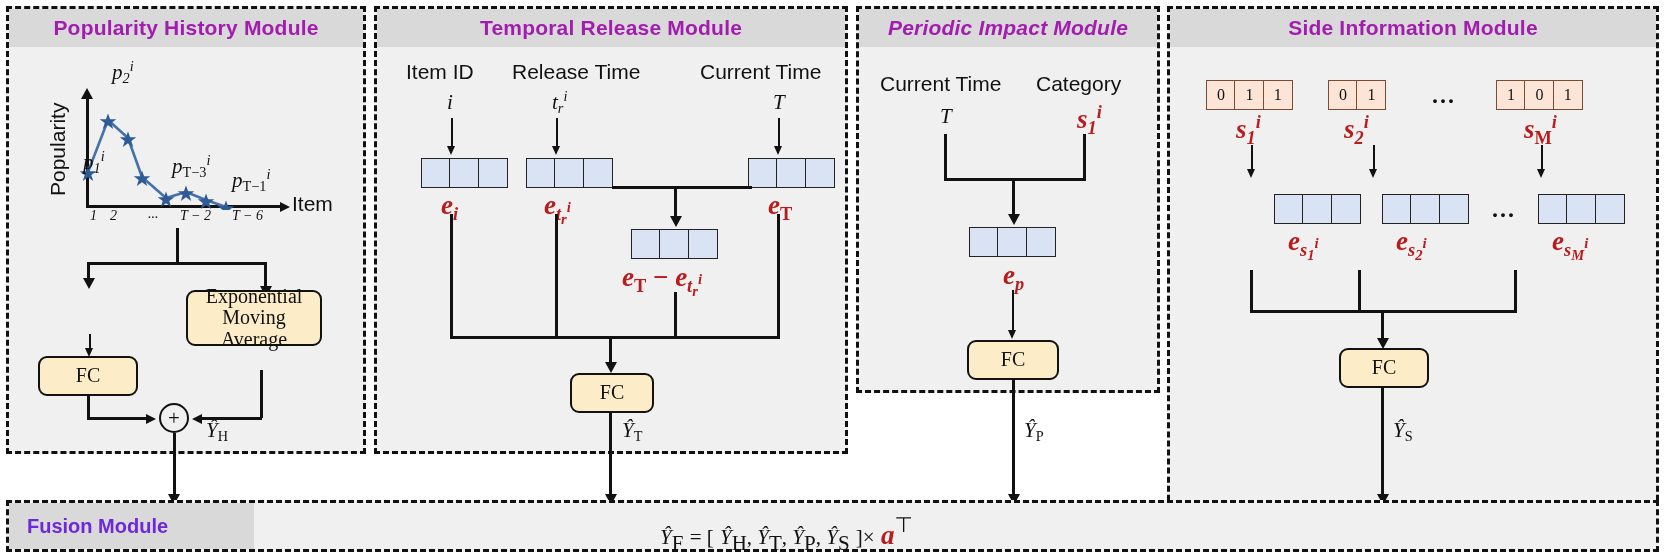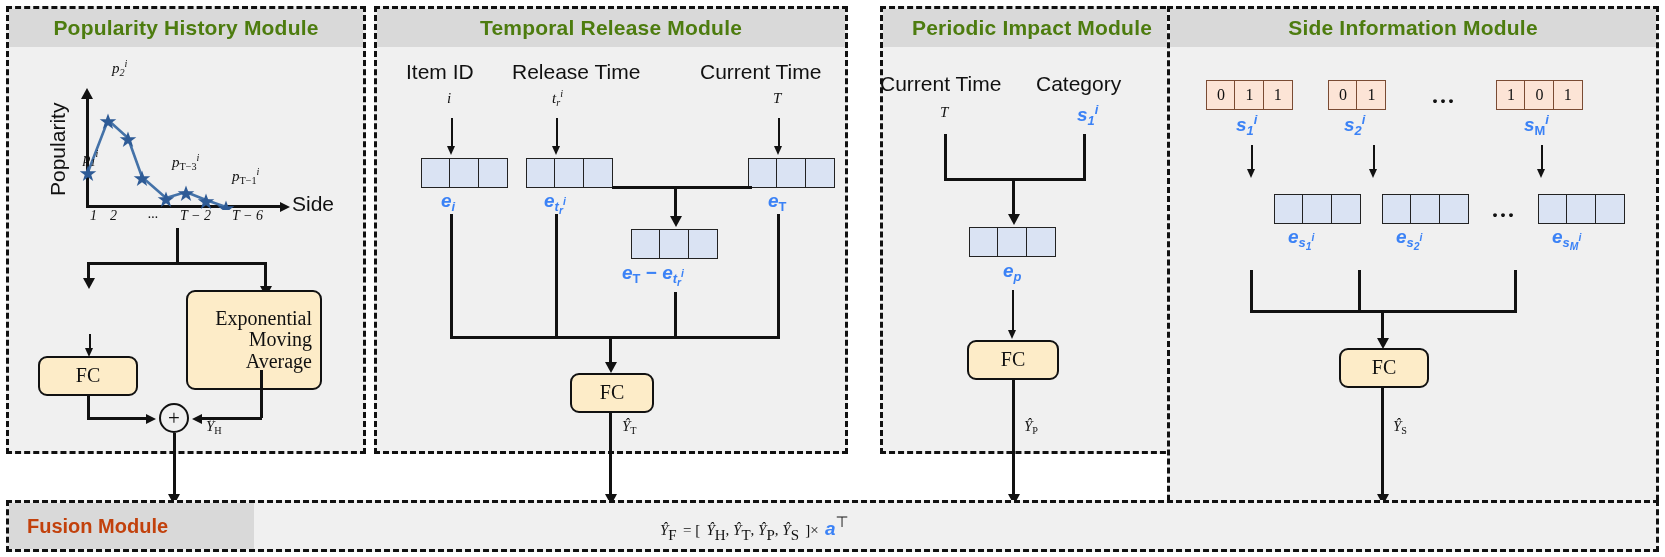--- a/index.html
+++ b/index.html
@@ -2,27 +2,27 @@
 <html><head>
 <meta charset="utf-8">
 <style>
   html,body{margin:0;padding:0;background:#ffffff;}
   body{font-family:"Liberation Sans",sans-serif;}
   #root{position:relative;width:1665px;height:557px;background:#ffffff;overflow:hidden;}
 
   .module{position:absolute;border:3px dashed #111;background:#f0f0f0;box-sizing:border-box;}
   .module-header{position:absolute;left:0;top:0;width:100%;height:38px;background:#d9d9d9;
       display:flex;align-items:center;justify-content:center;box-sizing:border-box;}
-  .module-title{font-size:21px;font-weight:bold;color:#4d7c0f;letter-spacing:0.2px;
+  .module-title{font-size:21px;font-weight:bold;color:#a21caf;letter-spacing:0.2px;
       font-family:"Liberation Sans",sans-serif;white-space:nowrap;}
 
   .lbl{position:absolute;color:#111;white-space:nowrap;}
   .lbl-plain{font-family:"Liberation Sans",sans-serif;font-size:21px;}
-  .math{font-family:"Liberation Serif",serif;font-style:italic;font-size:15px;color:#111;}
-  .mathb{font-family:Liberation Sans, sans-serif;font-style:italic;font-weight:bold;font-size:19px;color:#3b82f6;}
+  .math{font-family:"Liberation Serif",serif;font-style:italic;font-size:21px;color:#111;}
+  .mathb{font-family:Liberation Serif, serif;font-style:italic;font-weight:bold;font-size:27px;color:#b91c1c;}
   sub{font-size:0.68em;vertical-align:-0.30em;}
   sup{font-size:0.68em;vertical-align:0.55em;}
   .nosl{font-style:normal;}
 
   
   .fcbox{position:absolute;background:#fdecc8;border:2px solid #111;border-radius:9px;
       display:flex;align-items:center;justify-content:center;text-align:center;box-sizing:border-box;
       font-family:"Liberation Serif",serif;font-size:20px;color:#111;line-height:1.08;}
 
   
@@ -57,40 +57,40 @@
   #chart{position:absolute;}
   .ylab{position:absolute;transform:rotate(-90deg);transform-origin:left top;
       font-family:"Liberation Sans",sans-serif;font-size:21px;color:#111;white-space:nowrap;}
   .tick{position:absolute;font-family:"Liberation Serif",serif;font-style:italic;font-size:14px;color:#111;white-space:nowrap;}
 
   .ellipsis{position:absolute;font-family:"Liberation Serif",serif;font-size:24px;color:#111;font-weight:bold;letter-spacing:2px;}
 
   
   #fusion{position:absolute;border:3px dashed #111;background:#f0f0f0;box-sizing:border-box;}
   #fusion-tag{position:absolute;background:#d9d9d9;display:flex;align-items:center;box-sizing:border-box;}
-  #fusion-tag span{font-family:"Liberation Sans",sans-serif;font-size:20px;font-weight:bold;color:#c2410c;padding-left:18px;}
+  #fusion-tag span{font-family:"Liberation Sans",sans-serif;font-size:20px;font-weight:bold;color:#6d28d9;padding-left:18px;}
   #fusion-eq{position:absolute;font-family:"Liberation Serif",serif;font-size:25px;color:#111;white-space:nowrap;}
 </style>
 </head>
 <body>
 
 <div id="root">
 
   <div class="module" style="left:6px;top:6px;width:360px;height:448px;">
     <div class="module-header">
       <span class="module-title">Popularity History Module</span>
     </div>
   </div>
 
   <div class="ylab" style="left:46px;top:196px;">Popularity</div>
   <div class="vline" style="left:86px;top:98px;height:110px;"></div>
   <div class="arrowup" style="left:81px;top:88px;"></div>
   <div class="hline" style="left:86px;top:205px;width:196px;"></div>
   <div class="arrowrt" style="left:280px;top:201.5px;"></div>
-  <div class="lbl lbl-plain" style="left:292px;top:192px;">Side</div>
+  <div class="lbl lbl-plain" style="left:292px;top:192px;">Item</div>
 
   <svg id="chart" style="left:80px;top:80px;width:215px;height:130px;" viewBox="0 0 215 130">
     <polyline points="8,92 28,40 48,58 62,97 86,118 106,112 126,120 146,127" fill="none" stroke="#4472a8" stroke-width="2.6" stroke-linejoin="round"></polyline>
     <g fill="#2e5b96">
       <polygon points="8,85.5 10.1,91.3 16.3,91.3 11.3,95 13.2,101 8,97.3 2.8,101 4.7,95 -0.3,91.3 5.9,91.3"></polygon>
       <polygon points="28,33.5 30.1,39.3 36.3,39.3 31.3,43 33.2,49 28,45.3 22.8,49 24.7,43 19.7,39.3 25.9,39.3"></polygon>
       <polygon points="48,51.5 50.1,57.3 56.3,57.3 51.3,61 53.2,67 48,63.3 42.8,67 44.7,61 39.7,57.3 45.9,57.3"></polygon>
       <polygon points="62,90.5 64.1,96.3 70.3,96.3 65.3,100 67.2,106 62,102.3 56.8,106 58.7,100 53.7,96.3 59.9,96.3"></polygon>
       <polygon points="86,111.5 88.1,117.3 94.3,117.3 89.3,121 91.2,127 86,123.3 80.8,127 82.7,121 77.7,117.3 83.9,117.3"></polygon>
       <polygon points="106,105.5 108.1,111.3 114.3,111.3 109.3,115 111.2,121 106,117.3 100.8,121 102.7,115 97.7,111.3 103.9,111.3"></polygon>
@@ -122,21 +122,21 @@
   <div class="hline" style="left:87px;top:262px;width:180px;"></div>
   <div class="vline" style="left:87px;top:262px;height:18px;"></div>
   <div class="arrowdn" style="left:82.5px;top:278px;"></div>
   <div class="vline" style="left:264px;top:262px;height:26px;"></div>
   <div class="arrowdn" style="left:259.5px;top:286px;"></div>
 
   <div class="vline-t" style="left:89px;top:334px;height:16px;"></div>
   <div class="arrowdn-s" style="left:85px;top:348px;"></div>
   <div class="fcbox" style="left:38px;top:356px;width:100px;height:40px;">FC</div>
 
-  <div class="fcbox" style="left:186px;top:290px;width:136px;height:100px;padding:8px;text-align:right;">Exponential Moving Average</div>
+  <div class="fcbox" style="left:186px;top:290px;width:136px;height:56px;padding:16px;">Exponential Moving Average</div>
 
   <div class="vline" style="left:87px;top:396px;height:24px;"></div>
   <div class="hline" style="left:87px;top:417px;width:60px;"></div>
   <div class="arrowrt" style="left:146px;top:413.5px;"></div>
   <div class="vline" style="left:260px;top:370px;height:48px;"></div>
   <div class="hline" style="left:200px;top:417px;width:62px;"></div>
   <div class="arrowlf" style="left:192px;top:413.5px;"></div>
   <div class="plus" style="left:159px;top:403px;">+</div>
   <div class="lbl math" style="left:206px;top:418px;">
     <span>Ŷ</span><sub><span class="nosl">H</span></sub>
@@ -215,21 +215,21 @@
   <div class="hline" style="left:450px;top:336px;width:330px;"></div>
   <div class="vline" style="left:609px;top:336px;height:28px;"></div>
   <div class="arrowdn" style="left:604.5px;top:362px;"></div>
   <div class="fcbox" style="left:570px;top:373px;width:84px;height:40px;">FC</div>
   <div class="vline" style="left:609px;top:413px;height:83px;"></div>
   <div class="arrowdn" style="left:604.5px;top:494px;"></div>
   <div class="lbl math" style="left:622px;top:418px;">
     <span>Ŷ</span><sub><span class="nosl">T</span></sub>
   </div>
 
-  <div class="module" style="left:880px;top:6px;width:304px;height:448px;">
+  <div class="module" style="left:856px;top:6px;width:304px;height:387px;font-style:italic;">
     <div class="module-header">
       <span class="module-title">Periodic  Impact Module</span>
     </div>
   </div>
 
   <div class="lbl lbl-plain" style="left:880px;top:72px;">Current Time</div>
   <div class="lbl lbl-plain" style="left:1036px;top:72px;">Category</div>
   <div class="lbl math" style="left:940px;top:104px;">T</div>
   <div class="lbl mathb" style="left:1077px;top:102px;">
     <span>s</span><sub>1</sub><sup>i</sup>

